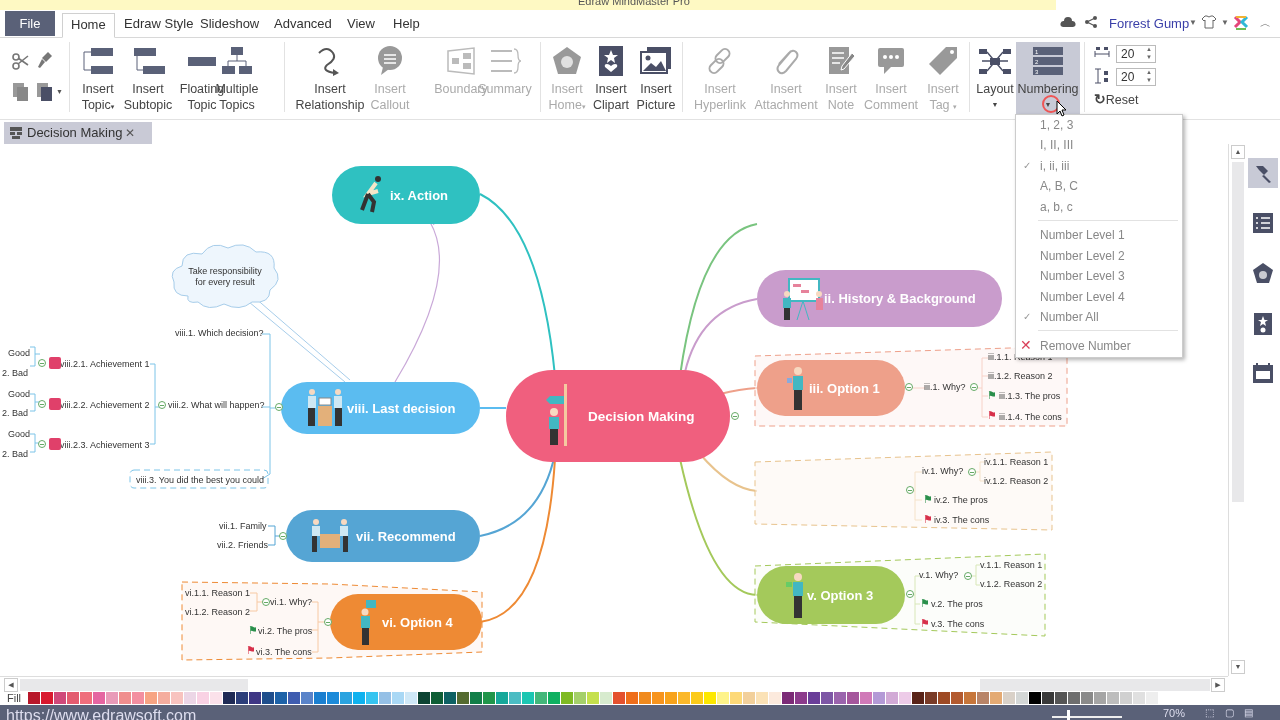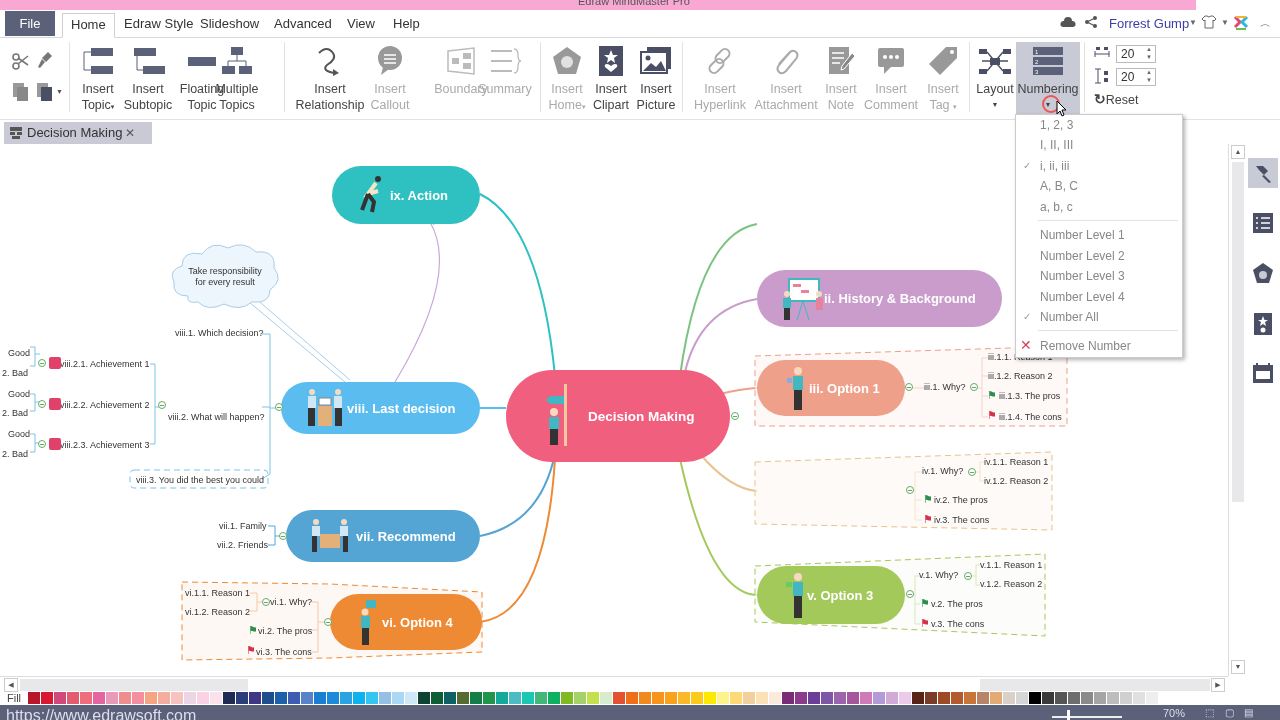--- a/index.html
+++ b/index.html
@@ -1,17 +1,17 @@
 <!DOCTYPE html>
 <html><head>
 <meta charset="utf-8">
 <style>
 *{box-sizing:border-box;margin:0;padding:0}
 body{width:1280px;height:720px;overflow:hidden;font-family:"Liberation Sans",sans-serif;background:#fff;position:relative;color:#333}
-.titlebar{position:absolute;left:0;top:0;width:1196px;height:10px;background:#f9a8d4;font-size:11px;color:#555;overflow:hidden}
+.titlebar{position:absolute;left:0;top:0;width:1056px;height:10px;background:#fef9c3;font-size:11px;color:#555;overflow:hidden}
 .titlebar .t{position:absolute;left:578px;top:-5px}
 .menubar{position:absolute;left:0;top:10px;width:1280px;height:28px;background:#fff;border-bottom:1px solid #d8d8d8}
 .file-btn{position:absolute;left:5px;top:1px;width:50px;height:25px;background:#5a6178;color:#fff;font-size:13px;text-align:center;line-height:25px}
 .tab{position:absolute;top:3px;height:25px;line-height:22px;font-size:13px;color:#333;padding:0 8px}
 .tab.active{background:#fff;border:1px solid #d0d0d0;border-bottom:1px solid #fff}
 .user{position:absolute;left:1109px;top:6px;font-size:13px;color:#3a3fa8}
 .ribbon{position:absolute;left:0;top:38px;width:1280px;height:82px;background:#fff;border-bottom:1px solid #e2e2e2}
 .rb{position:absolute;top:6px;text-align:center;font-size:12.5px;line-height:16px;color:#444}
 .rb.dis{color:#aaa}
 .rb .ic{height:34px;display:flex;align-items:center;justify-content:center;margin-bottom:3px}
@@ -413,21 +413,21 @@
         <rect x="29" y="8" width="8" height="12" fill="#cfe8f3"></rect>
         <rect x="3" y="20" width="7" height="18" fill="#333"></rect>
         <rect x="30" y="20" width="7" height="18" fill="#333"></rect>
         <rect x="13" y="18" width="14" height="20" fill="#e3b07a"></rect>
         <rect x="14" y="10" width="12" height="7" fill="#fff" stroke="#888"></rect>
       </svg>
     <span style="position:absolute;left:66px">viii. Last decision</span>
   </div>
   <span class="circle-toggle" style="left:275px;top:259px"></span>
   <div class="lbl" style="left:175px;top:184px">viii.1. Which decision?</div>
-  <div class="lbl" style="left:168px;top:268px">viii.2. What will happen?</div>
+  <div class="lbl" style="left:168px;top:256px">viii.2. What will happen?</div>
   <span class="circle-toggle" style="left:158px;top:257px"></span>
   <div class="lbl" style="left:136px;top:331px">viii.3. You did the best you could</div>
 
   <div class="lbl" style="left:60px;top:215px">viii.2.1. Achievement 1</div>
   <div class="lbl" style="left:60px;top:256px">viii.2.2. Achievement 2</div>
   <div class="lbl" style="left:60px;top:296px">viii.2.3. Achievement 3</div>
   <span style="position:absolute;left:49px;top:213px;width:12px;height:12px;background:#e0406a;border-radius:2px"></span>
   <span style="position:absolute;left:49px;top:254px;width:12px;height:12px;background:#e0406a;border-radius:2px"></span>
   <span style="position:absolute;left:49px;top:294px;width:12px;height:12px;background:#e0406a;border-radius:2px"></span>
   <span class="circle-toggle" style="left:38px;top:215px"></span>

